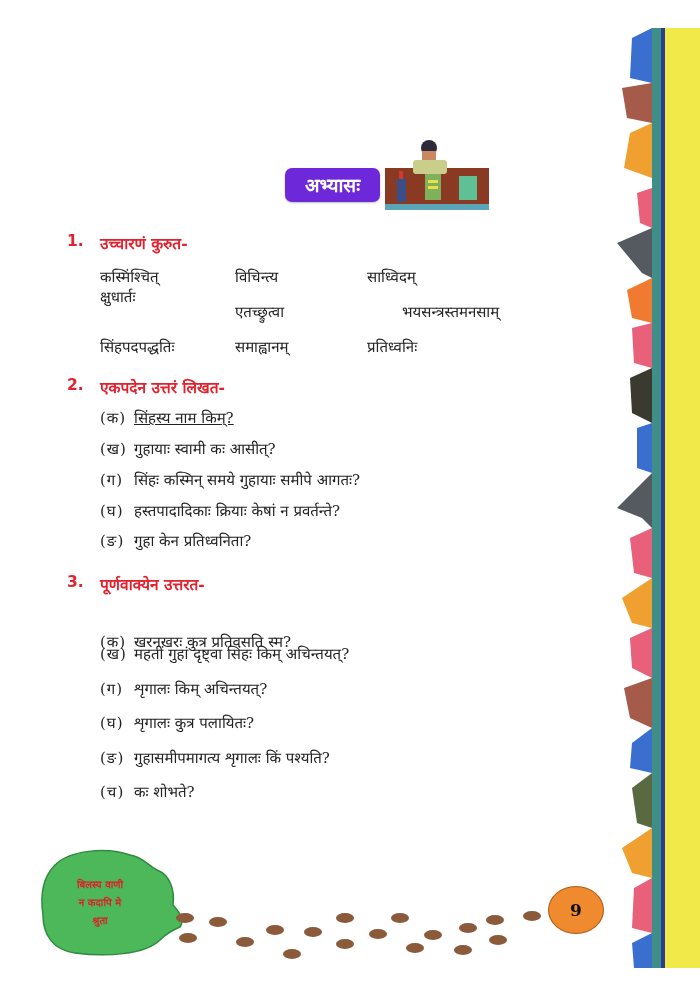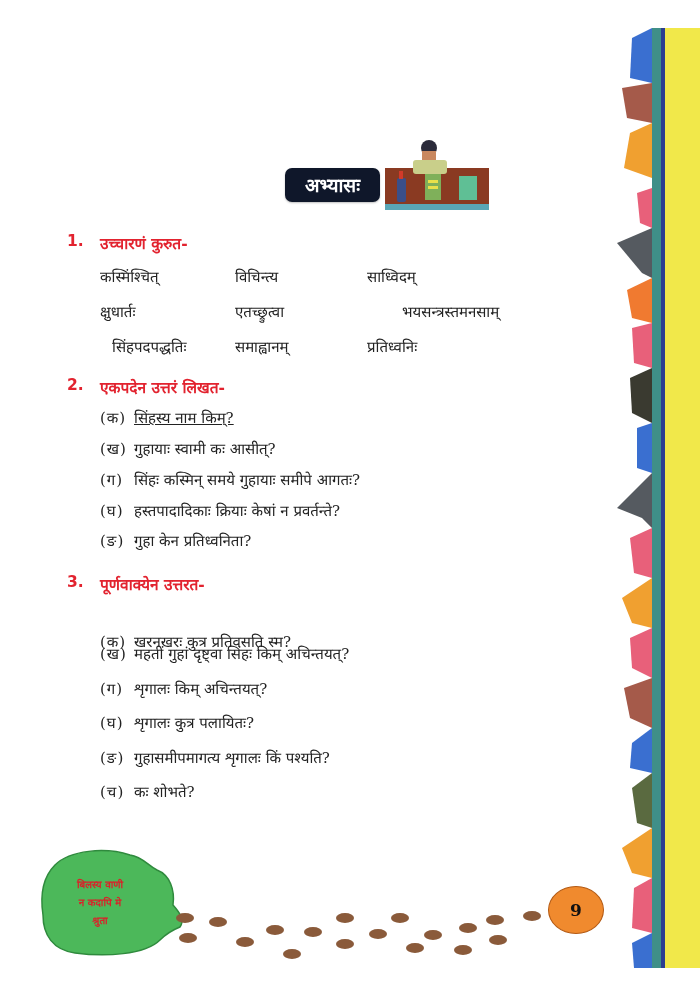--- a/index.html
+++ b/index.html
@@ -3,21 +3,21 @@
 <meta charset="utf-8">
 <style>
   html, body { margin:0; padding:0; }
   body {
     width:700px; height:1000px; background:#ffffff; position:relative; overflow:hidden;
     font-family: "DejaVu Serif", serif; color:#222;
   }
   .header-wrap { position:absolute; left:285px; top:168px; }
   .header-pill {
     position:absolute; left:0; top:0; width:95px; height:34px;
-    background:#0f172a; border-radius:7px; color:#fff;
+    background:#6d28d9; border-radius:7px; color:#fff;
     font-family:Liberation Serif, serif; font-size:19px; font-weight:bold;
     display:flex; align-items:center; justify-content:center;
     box-shadow:0 1px 2px rgba(0,0,0,0.25);
   }
   .header-illustration {
     position:absolute; left:100px; top:-30px; width:104px; height:74px;
   }
   .section-title {
     position:absolute; color:#e2232f; font-family:"DejaVu Sans", sans-serif; font-size:15.5px; font-weight:bold;
   }
@@ -60,24 +60,24 @@
 </div>
 
 <div class="section-title" style="left:67px; top:232px;">
   <span class="section-num">1.</span>
   <span class="section-text">उच्चारणं कुरुत-</span>
 </div>
 <div>
   <span class="word" style="left:100px; top:266px;">कस्मिंश्चित्</span>
   <span class="word" style="left:235px; top:266px;">विचिन्त्य</span>
   <span class="word" style="left:367px; top:266px;">साध्विदम्</span>
-  <span class="word" style="left:100px; top:301px;text-align:right;">क्षुधार्तः</span>
+  <span class="word" style="left:100px; top:286px;text-align:right;">क्षुधार्तः</span>
   <span class="word" style="left:235px; top:301px;">एतच्छ्रुत्वा</span>
   <span class="word" style="left:365px; top:301px;margin-left:37px;">भयसन्त्रस्तमनसाम्</span>
-  <span class="word" style="left:100px; top:336px;margin-left:12px;">सिंहपदपद्धतिः</span>
+  <span class="word" style="left:100px; top:336px;">सिंहपदपद्धतिः</span>
   <span class="word" style="left:235px; top:336px;">समाह्वानम्</span>
   <span class="word" style="left:367px; top:336px;">प्रतिध्वनिः</span>
 </div>
 
 <div class="section-title" style="left:67px; top:376px;">
   <span class="section-num">2.</span>
   <span class="section-text">एकपदेन उत्तरं लिखत-</span>
 </div>
 <div>
   <div class="q" style="top:407px;text-decoration:underline;"><span class="lbl">(क)</span><span>सिंहस्य नाम किम्?</span></div>

